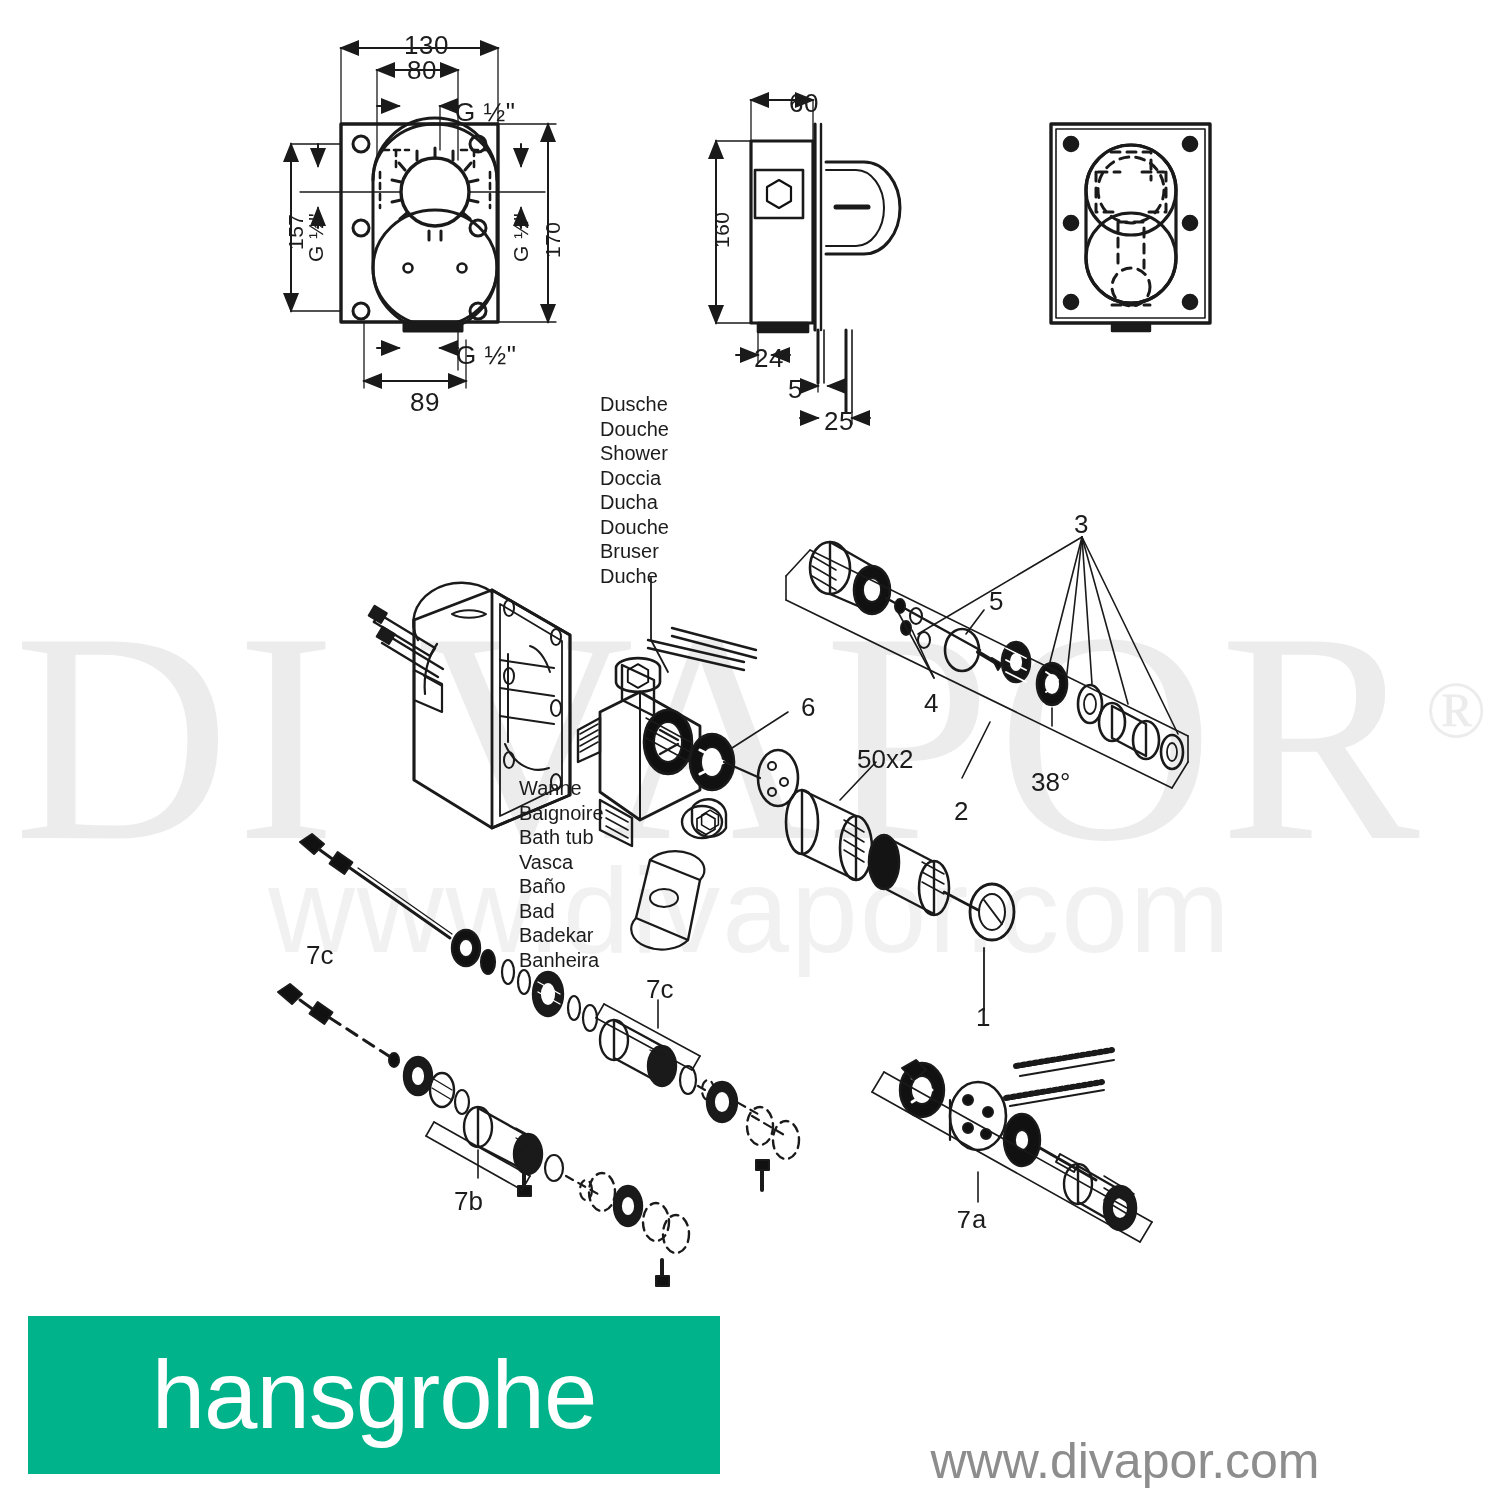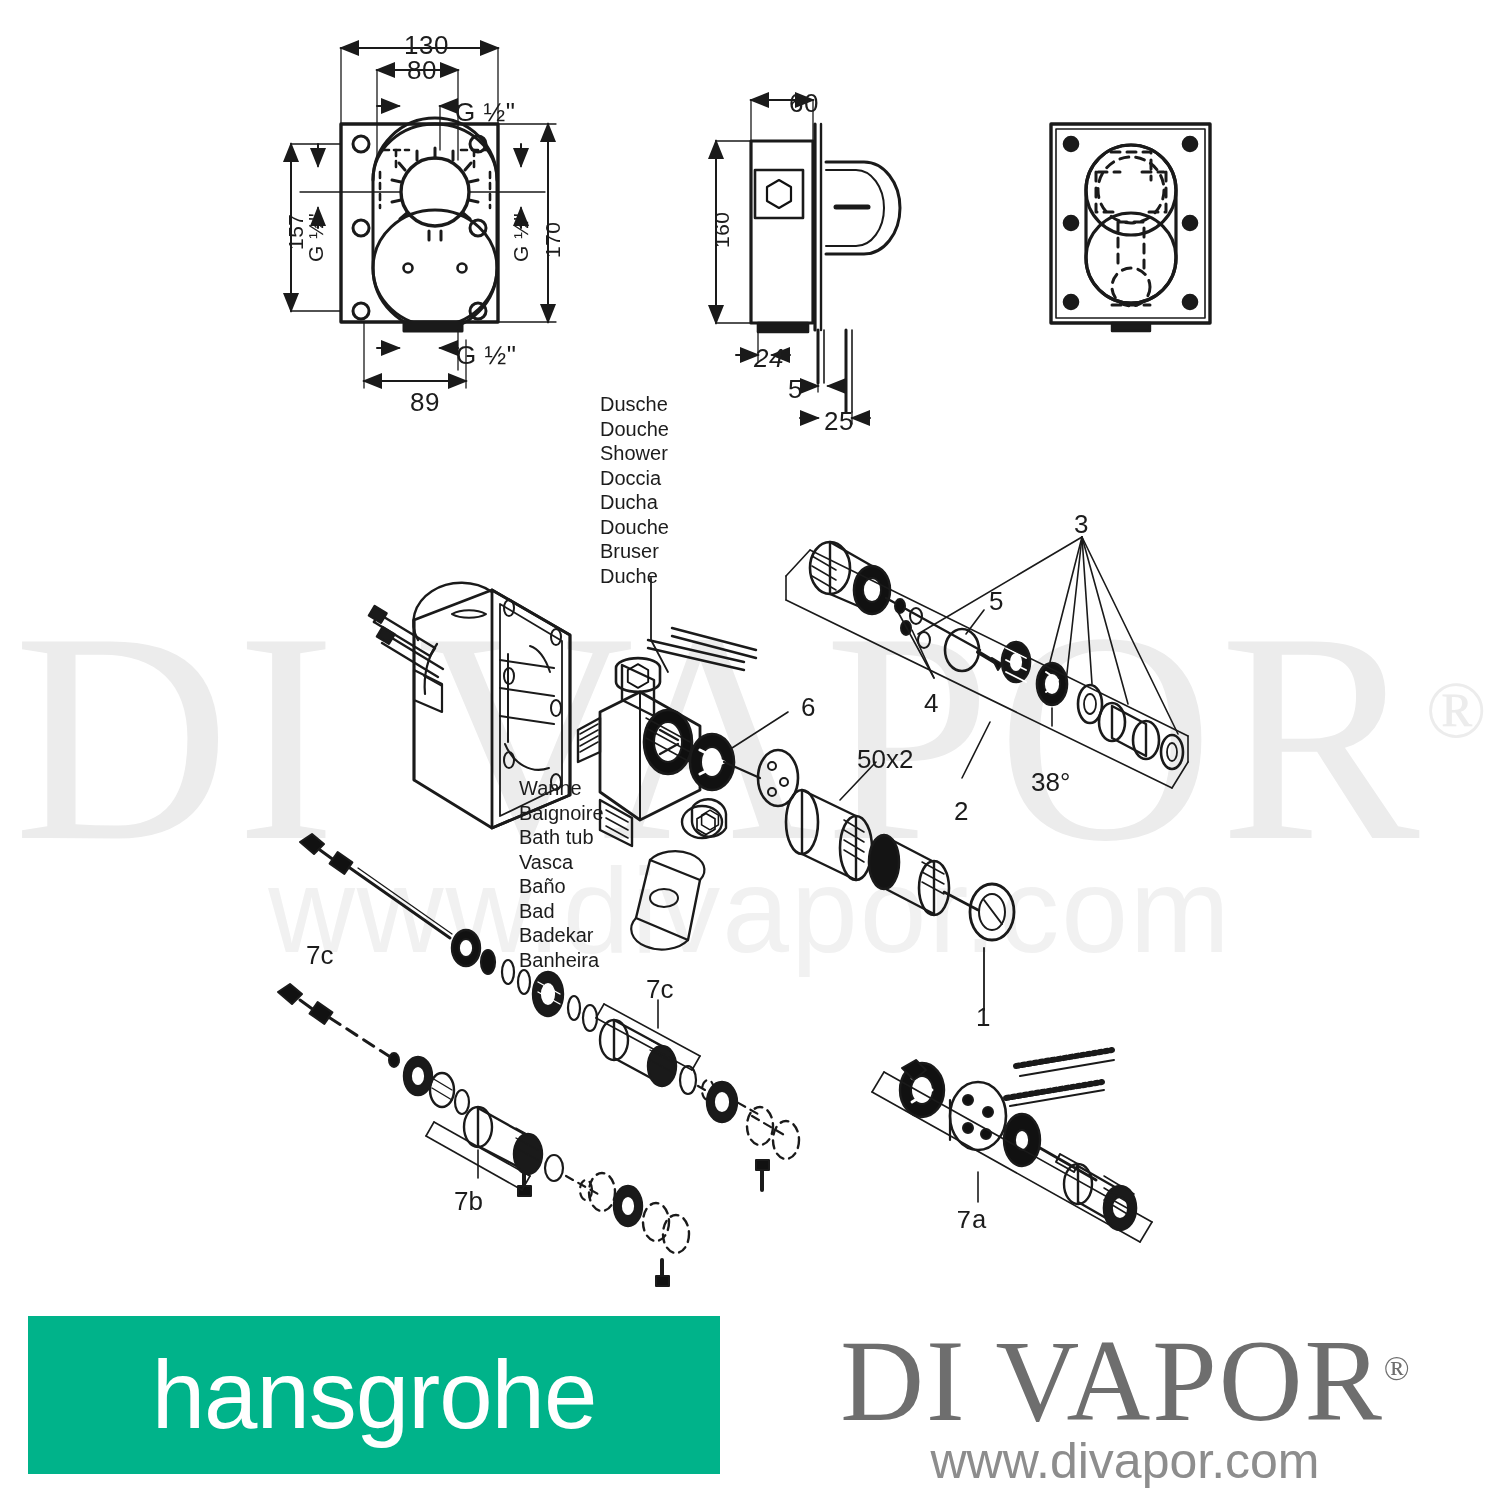--- a/index.html
+++ b/index.html
@@ -602,21 +602,21 @@
   <div class="lbl dim" style="left:410px;top:387px;">89</div>
   <div class="lbl dimv" style="left:284px;top:250px;">157</div>
   <div class="lbl dimv" style="left:541px;top:258px;">170</div>
   <div class="lbl dim" style="left:455px;top:97px;">G ½"</div>
   <div class="lbl dimv" style="left:304px;top:262px;">G ½"</div>
   <div class="lbl dimv" style="left:509px;top:262px;">G ½"</div>
   <div class="lbl dim" style="left:456px;top:340px;">G ½"</div>
 
   <div class="lbl dim" style="left:770px;top:88px;margin-left:19px;">60</div>
   <div class="lbl dimv" style="left:710px;top:248px;">160</div>
-  <div class="lbl dim" style="left:754px;top:343px;font-style:italic;">24</div>
+  <div class="lbl dim" style="left:754px;top:343px;">24</div>
   <div class="lbl dim" style="left:788px;top:374px;">5</div>
   <div class="lbl dim" style="left:824px;top:406px;">25</div>
 
   <div class="lbl multi" style="left:600px;top:392px;">
     <div>Dusche</div>
     <div>Douche</div>
     <div>Shower</div>
     <div>Doccia</div>
     <div>Ducha</div>
     <div>Douche</div>
@@ -646,18 +646,17 @@
   <div class="lbl callout" style="left:646px;top:974px;">7c</div>
   <div class="lbl callout" style="left:306px;top:940px;">7c</div>
   <div class="lbl callout" style="left:857px;top:744px;">50x2</div>
   <div class="lbl callout" style="left:1031px;top:767px;">38°</div>
 
   <div id="brandbar">
     <div id="hg-box" style="background:#00b38a;">
       <div id="hg-text">hansgrohe</div>
     </div>
     <div id="dv-box">
-      <div id="dv-main"><span>DI VAPOR</span><span id="dv-reg">®</span></div>
       <div id="dv-sub">www.divapor.com</div>
     </div>
   </div>
 
 </div>
 
 </body></html>

